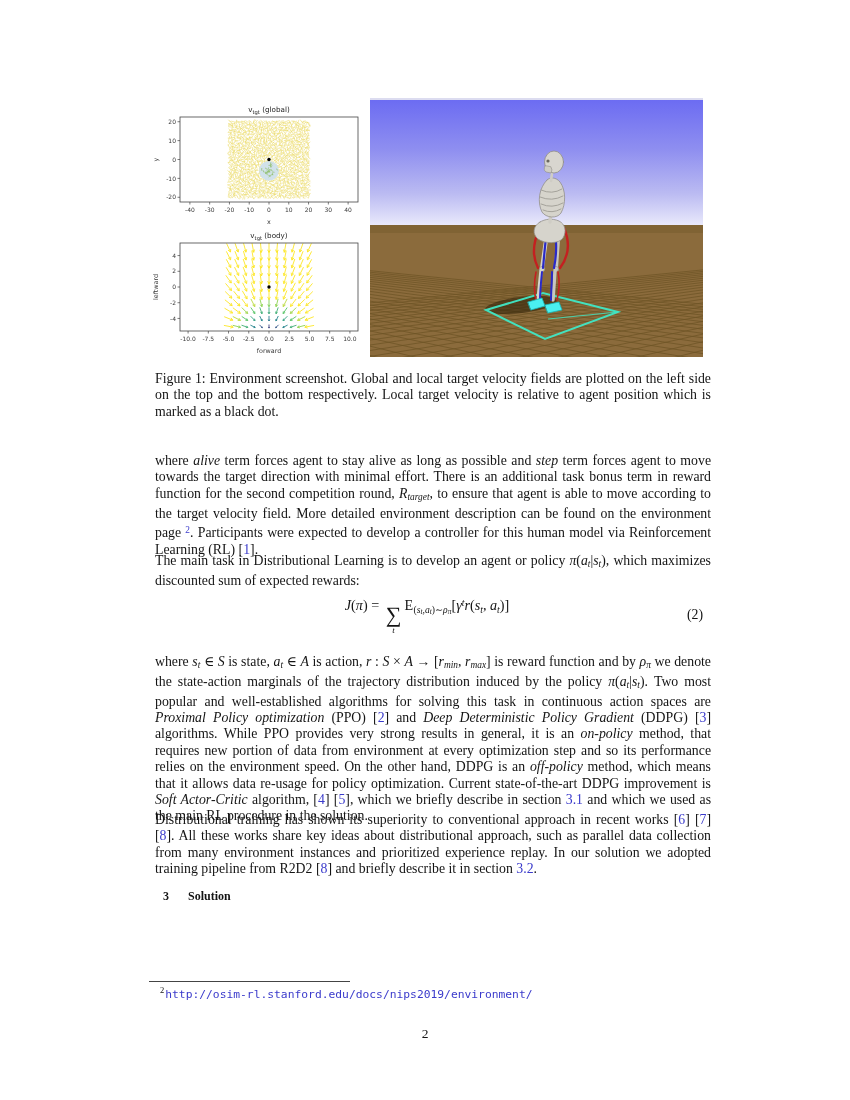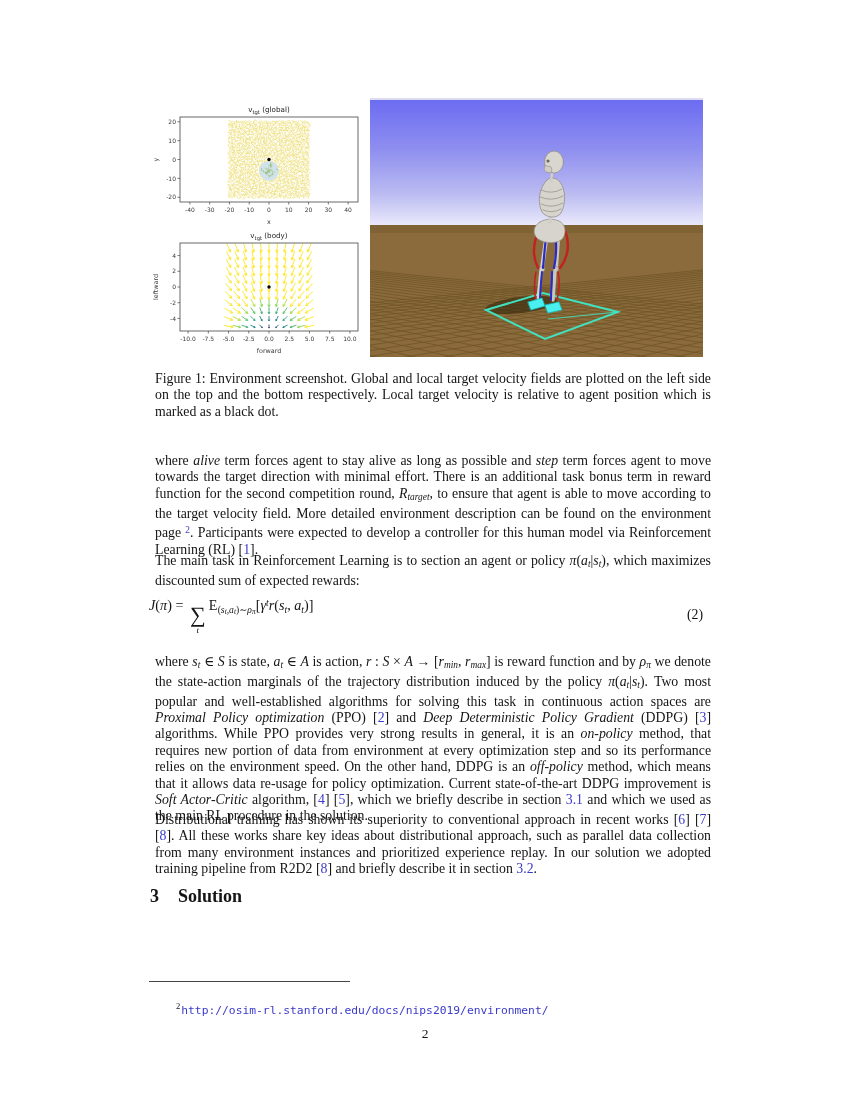--- a/index.html
+++ b/index.html
@@ -33,32 +33,32 @@
 
   .r-i{font-style:italic;}
   .r-m{font-style:italic;}
   .r-b{color:var(--link);}
   .r-sub{font-size:68%;vertical-align:-0.25em;}
   .r-sup{font-size:68%;vertical-align:0.45em;}
   .r-sub2{font-size:52%;vertical-align:-0.45em;}
   .r-bb{letter-spacing:0.3px;}
 
   .eq{position:absolute;left:149px;top:592px;width:556px;height:48px;
-      display:flex;align-items:center;font-size:14.2px;}
+      display:flex;align-items:center;justify-content:center;font-size:14.2px;}
   .eq-num{position:absolute;right:2px;top:50%;transform:translateY(-58%);font-size:13.8px;}
   .stack{display:inline-flex;flex-direction:column;align-items:center;vertical-align:-0.85em;margin:0 3px;}
   .bigop{font-size:22px;line-height:0.85;}
   .oplim{font-size:9px;font-style:italic;line-height:1;margin-top:1px;}
 
-  .heading{position:absolute;left:150px;top:887px;width:556px;margin:0;
-           font-size:18px;font-weight:bold;line-height:18px;}
+  .heading{position:absolute;left:163px;top:887px;width:556px;margin:0;
+           font-size:12px;font-weight:bold;line-height:18px;}
   .heading .hnum{margin-right:19px;}
 
   .fnrule{position:absolute;left:149px;top:981px;width:201px;border-top:1px solid #444;}
-  .footnote{position:absolute;left:149px;top:985px;width:556px;margin:16px;font-size:12px;}
+  .footnote{position:absolute;left:149px;top:985px;width:556px;margin:0;font-size:12px;}
   .footnote sup{font-size:8.5px;margin-left:11px;margin-right:1px;}
   .mono{font-family:"DejaVu Sans Mono","Liberation Mono",monospace;font-size:11.3px;color:var(--link);}
 
   .pagenum{position:absolute;left:0;top:1026px;width:850px;text-align:center;font-size:13.5px;}
 </style>
 </head>
 <body>
 
 <div class="page">
 
@@ -395,21 +395,21 @@
             <circle cx="178" cy="61" r="1.6" fill="#6a675f"></circle>
           </g>
         </g>
       </svg>
     </div>
   </div>
 
   <p class="tx caption">Figure 1: Environment screenshot. Global and local target velocity fields are plotted on the left side on the top and the bottom respectively. Local target velocity is relative to agent position which is marked as a black dot.</p>
 
   <p class="tx pos-p1"><span>where </span><span class="r-i">alive</span><span> term forces agent to stay alive as long as possible and </span><span class="r-i">step</span><span> term forces agent to move towards the target direction with minimal effort. There is an additional task bonus term in reward function for the second competition round, </span><span class="r-m">R</span><span class="r-m r-sub">target</span><span>, to ensure that agent is able to move according to the target velocity field. More detailed environment description can be found on the environment page </span><span class="r-b r-sup">2</span><span>. Participants were expected to develop a controller for this human model via Reinforcement Learning (RL) [</span><span class="r-b">1</span><span>].</span></p>
-  <p class="tx pos-p2"><span>The main task in Reinforcement Learning is to section an agent or policy </span><span class="r-m">π</span><span>(</span><span class="r-m">a</span><span class="r-m r-sub">t</span><span>|</span><span class="r-m">s</span><span class="r-m r-sub">t</span><span>)</span><span>, which maximizes discounted sum of expected rewards:</span></p>
+  <p class="tx pos-p2"><span>The main task in Distributional Learning is to develop an agent or policy </span><span class="r-m">π</span><span>(</span><span class="r-m">a</span><span class="r-m r-sub">t</span><span>|</span><span class="r-m">s</span><span class="r-m r-sub">t</span><span>)</span><span>, which maximizes discounted sum of expected rewards:</span></p>
 
   <div class="eq">
     <span><span class="r-m">J</span><span>(</span><span class="r-m">π</span><span>) = </span><span class="stack">
           <span class="bigop">∑</span>
           <span class="oplim">t</span>
         </span><span class="r-bb">E</span><span class="r-sub">(</span><span class="r-m r-sub">s</span><span class="r-m r-sub2">t</span><span class="r-sub">,</span><span class="r-m r-sub">a</span><span class="r-m r-sub2">t</span><span class="r-sub">)∼</span><span class="r-m r-sub">ρ</span><span class="r-m r-sub2">π</span><span>[</span><span class="r-m">γ</span><span class="r-m r-sup">t</span><span class="r-m">r</span><span>(</span><span class="r-m">s</span><span class="r-m r-sub">t</span><span>, </span><span class="r-m">a</span><span class="r-m r-sub">t</span><span>)]</span></span>
     <span class="eq-num">(2)</span>
   </div>
 
   <p class="tx pos-p3"><span>where </span><span class="r-m">s</span><span class="r-m r-sub">t</span><span> ∈ </span><span class="r-m">S</span><span> is state, </span><span class="r-m">a</span><span class="r-m r-sub">t</span><span> ∈ </span><span class="r-m">A</span><span> is action, </span><span class="r-m">r</span><span> : </span><span class="r-m">S</span><span> × </span><span class="r-m">A</span><span> → [</span><span class="r-m">r</span><span class="r-m r-sub">min</span><span>, </span><span class="r-m">r</span><span class="r-m r-sub">max</span><span>] is reward function and by </span><span class="r-m">ρ</span><span class="r-m r-sub">π</span><span> we denote the state-action marginals of the trajectory distribution induced by the policy </span><span class="r-m">π</span><span>(</span><span class="r-m">a</span><span class="r-m r-sub">t</span><span>|</span><span class="r-m">s</span><span class="r-m r-sub">t</span><span>)</span><span>. Two most popular and well-established algorithms for solving this task in continuous action spaces are </span><span class="r-i">Proximal Policy optimization</span><span> (PPO) [</span><span class="r-b">2</span><span>] and </span><span class="r-i">Deep Deterministic Policy Gradient</span><span> (DDPG) [</span><span class="r-b">3</span><span>] algorithms. While PPO provides very strong results in general, it is an </span><span class="r-i">on-policy</span><span> method, that requires new portion of data from environment at every optimization step and so its performance relies on the environment speed. On the other hand, DDPG is an </span><span class="r-i">off-policy</span><span> method, which means that it allows data re-usage for policy optimization. Current state-of-the-art DDPG improvement is </span><span class="r-i">Soft Actor-Critic</span><span> algorithm, [</span><span class="r-b">4</span><span>] [</span><span class="r-b">5</span><span>], which we briefly describe in section </span><span class="r-b">3.1</span><span> and which we used as the main RL procedure in the solution.</span></p>

